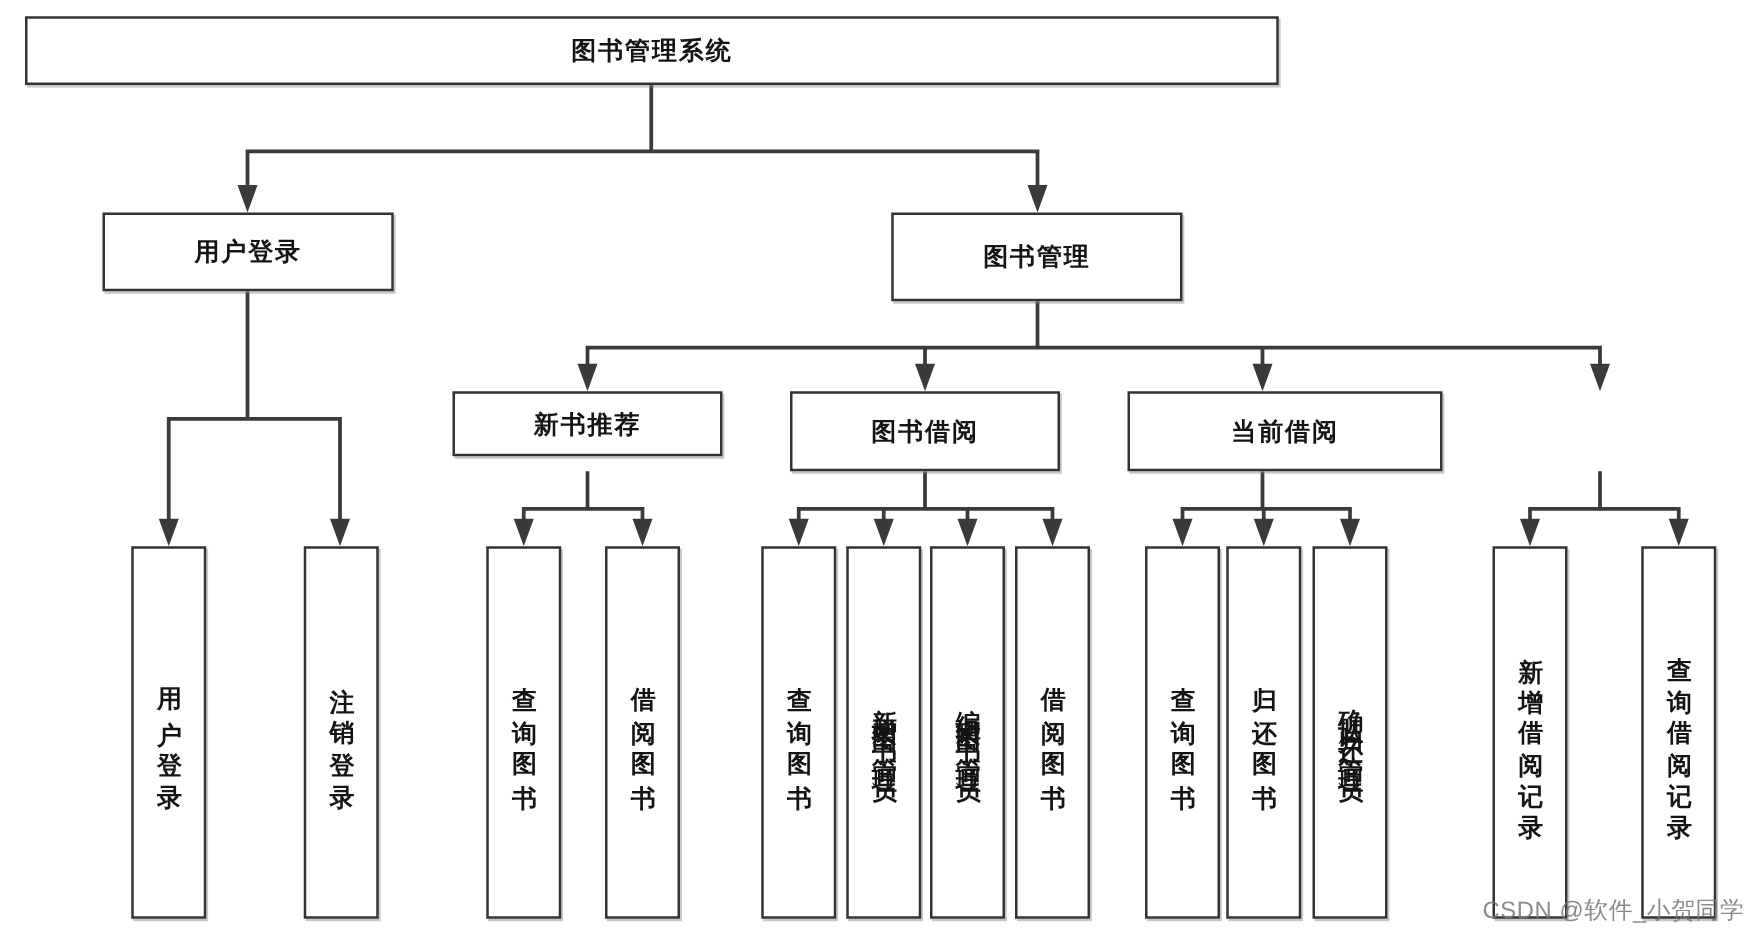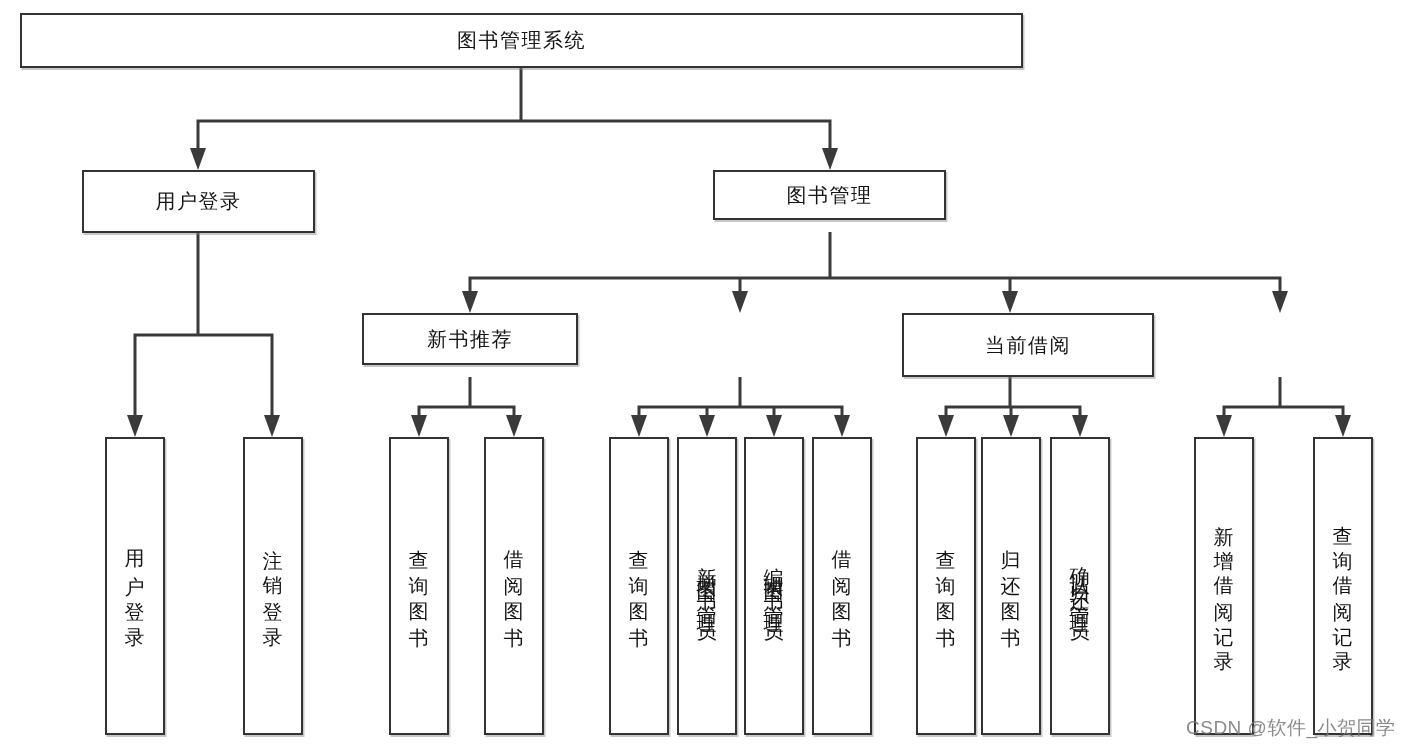--- a/index.html
+++ b/index.html
@@ -5,21 +5,21 @@
   html,body{margin:0;padding:0}
   body{
     width:1405px;height:747px;position:relative;background:#ffffff;overflow:hidden;
     font-family:"Liberation Sans","DejaVu Sans",sans-serif;
   }
   .connectors{position:absolute;left:0;top:0;width:1405px;height:747px}
   .hbox,.vbox{
     position:absolute;box-sizing:border-box;background:#ffffff;
     border:2.5px solid #333333;
     box-shadow:1.5px 2px 0 0 rgba(130,130,130,.45);
-    display:flex;align-items:center;justify-content:center;
+    display:flex;align-items:center;justify-content:center;font-weight:bold;
   }
   .hlabel{font-size:20px;color:#141414;letter-spacing:1.5px;white-space:nowrap}
   .vbox{top:437px;width:60px;height:298px}
   .vtext{
     writing-mode:vertical-rl;text-orientation:mixed;
     font-size:20px;color:#141414;line-height:1;white-space:nowrap;
   }
   .watermark{
     position:absolute;left:1186px;top:715px;z-index:5;
     font-size:19px;color:rgba(122,122,122,.88);letter-spacing:.5px;white-space:nowrap;
@@ -63,26 +63,29 @@
     </g>
   </svg>
 
   <div class="hbox" style="left:20px;top:13px;width:1003px;height:55px">
     <span class="hlabel">图书管理系统</span>
   </div>
 
   <div class="hbox" style="left:82px;top:170px;width:233px;height:63px">
     <span class="hlabel">用户登录</span>
   </div>
-  <div class="hbox" style="left:713px;top:170px;width:233px;height:50px">
+  <div class="hbox" style="left:713px;top:170px;width:233px;height:71px">
     <span class="hlabel">图书管理</span>
   </div>
 
   <div class="hbox" style="left:362px;top:313px;width:216px;height:52px">
     <span class="hlabel">新书推荐</span>
+  </div>
+  <div class="hbox" style="left:632px;top:313px;width:216px;height:64px">
+    <span class="hlabel">图书借阅</span>
   </div>
   <div class="hbox" style="left:902px;top:313px;width:252px;height:64px">
     <span class="hlabel">当前借阅</span>
   </div>
 
   <div class="vbox" style="left:105px">
     <span class="vtext" style="letter-spacing: 26px;">用户登录</span>
   </div>
   <div class="vbox" style="left:243px">
     <span class="vtext" style="letter-spacing: 26px;">注销登录</span>

